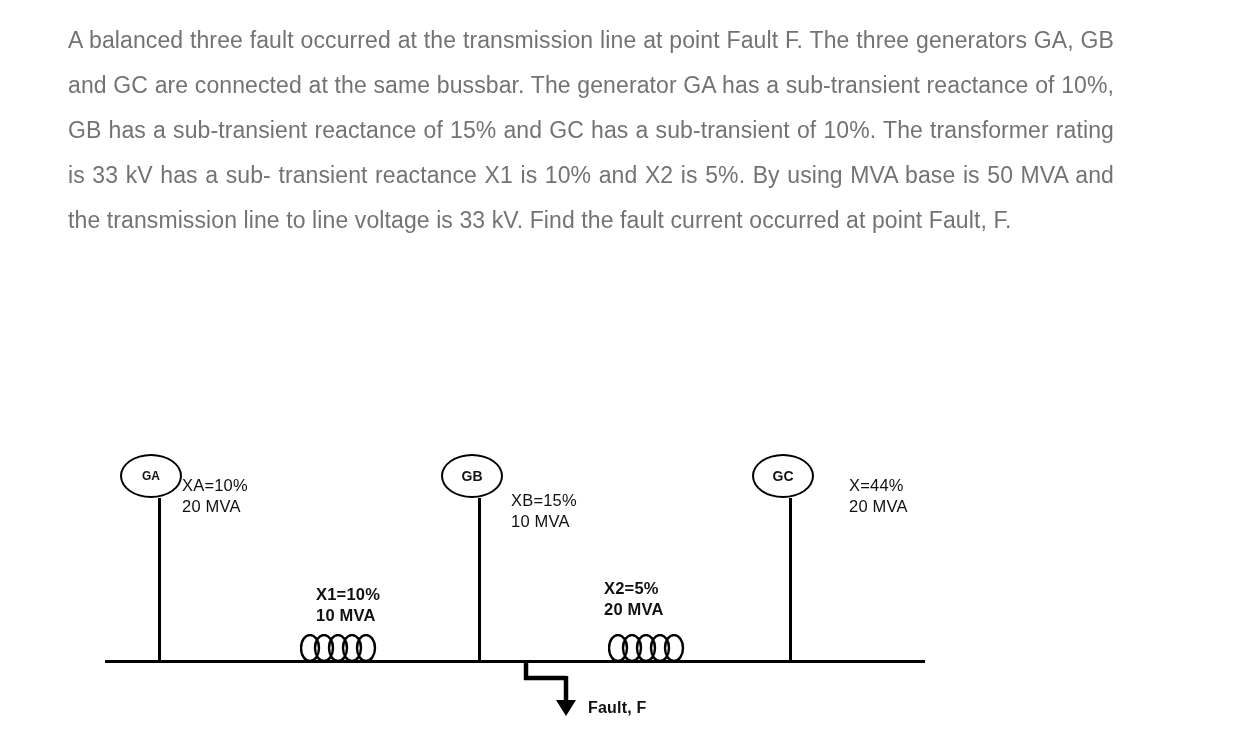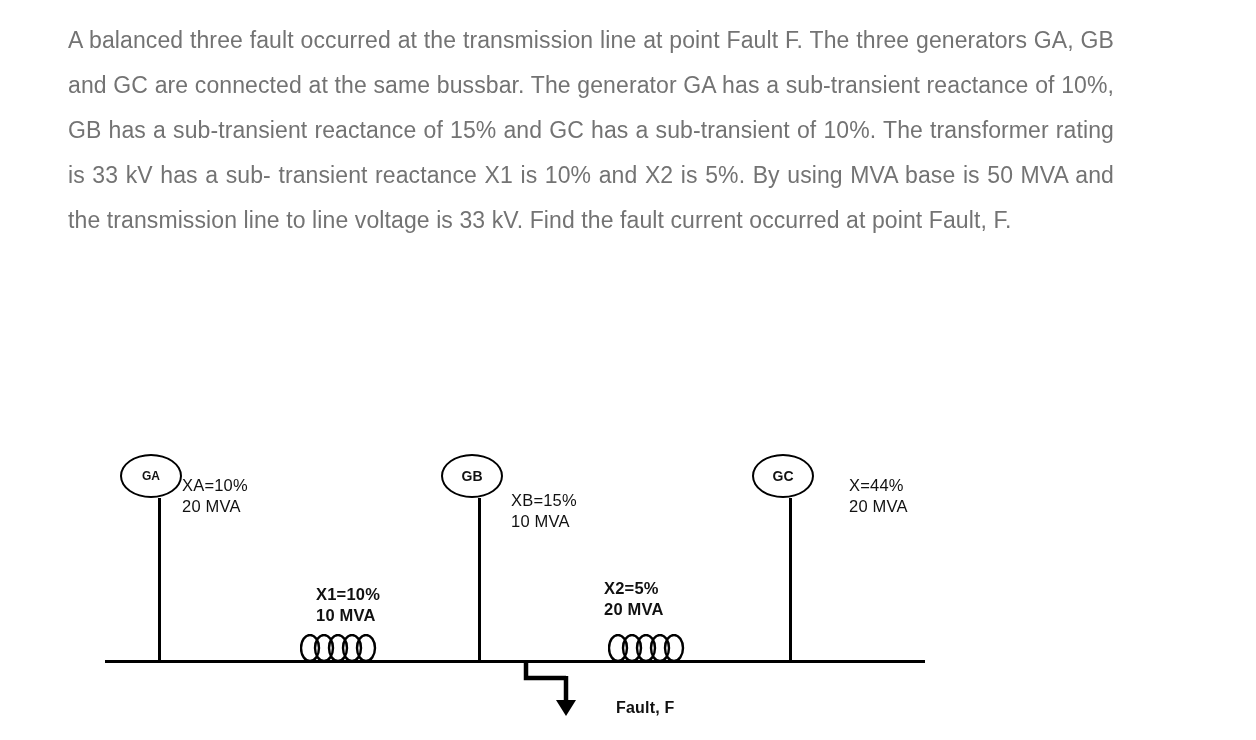--- a/index.html
+++ b/index.html
@@ -100,21 +100,20 @@
   .coil {
     position: absolute;
     z-index: 2;
   }
 
   .faultlabel {
     position: absolute;
     font-size: 16px;
     font-weight: bold;
     letter-spacing: 0.2px;
-    margin-left: 28px;
   }
 
   .faultarrow {
     position: absolute;
     z-index: 2;
   }
 </style>
 </head>
 <body>
 

